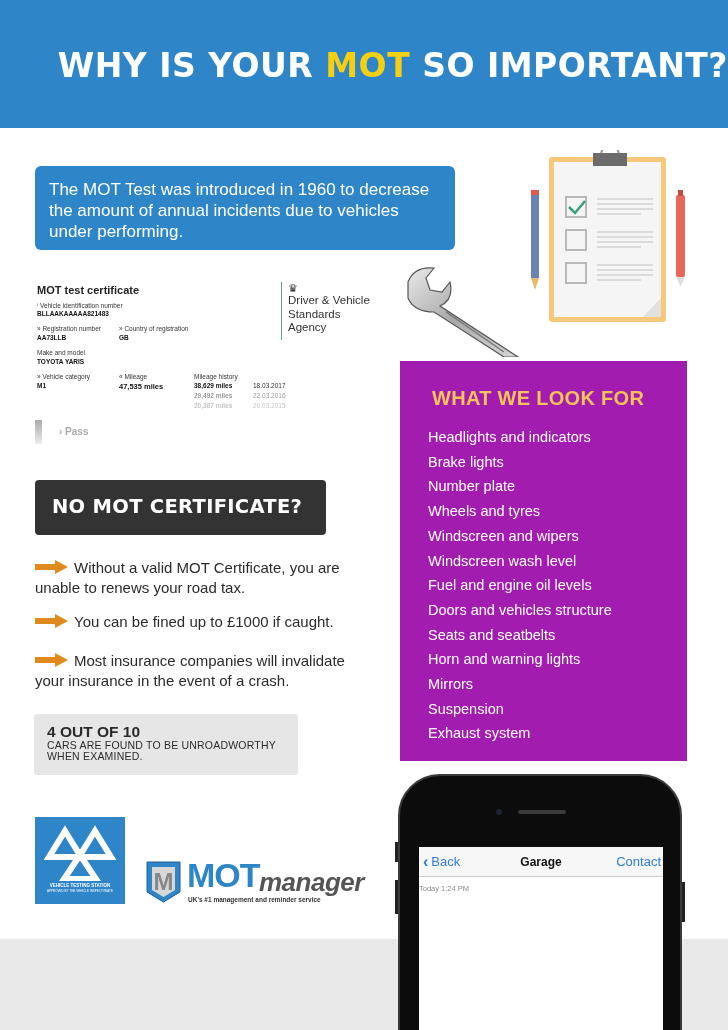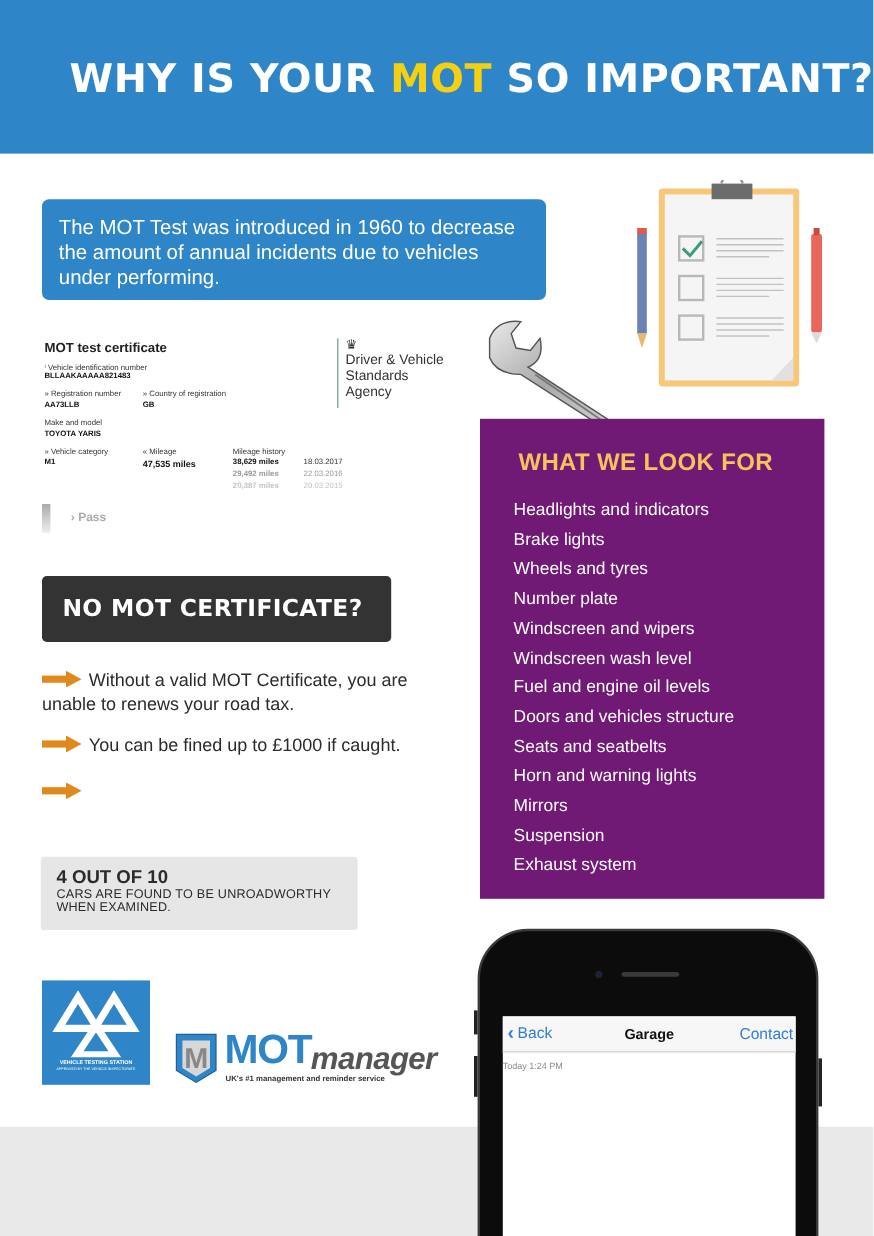--- a/index.html
+++ b/index.html
@@ -22,21 +22,21 @@
   .cert .faded2 { color: #c4c4c4; }
   .dvsa { position: absolute; left: 246px; top: 4px; height: 58px; border-left: 1.5px solid #6a9a8e; padding-left: 6px; }
   .dvsa .crest { font-size: 11px; color: #333; line-height: 12px; }
   .dvsa .name { font-size: 11.5px; line-height: 13.5px; color: #333; }
   .passbar { position: absolute; left: 0; top: 142px; width: 7px; height: 24px; background: linear-gradient(#aaa, #eee); }
   .pass { position: absolute; left: 24px; top: 148px; font-size: 10px; font-weight: bold; color: #aaa; }
 
   .wrench { position: absolute; left: 400px; top: 262px; width: 130px; height: 95px; }
   .clipboard { position: absolute; left: 525px; top: 150px; width: 170px; height: 175px; }
 
-  .look { position: absolute; left: 400px; top: 349px; width: 287px; height: 400px; background: #701a75; }
+  .look { position: absolute; left: 400px; top: 361px; width: 287px; height: 400px; background: #a21caf; }
   .look h2 { position: absolute; left: 32px; top: 26px; color: #f6c25a; font-size: 20px; font-weight: bold; letter-spacing: 0.3px; }
   .look ul { list-style: none; position: absolute; left: 28px; top: 64px; }
   .look li { color: #fff; font-size: 14.5px; line-height: 24.7px; font-weight: 500; }
 
   .nomot { position: absolute; left: 35px; top: 480px; width: 291px; height: 55px; background: #333333; border-radius: 4px;
     color: #fff; font-family: "DejaVu Sans", sans-serif; font-weight: bold; font-size: 19.5px; padding: 15px 0 0 17px; letter-spacing: 0.3px; }
 
   .reason { position: absolute; left: 35px; width: 340px; font-size: 15px; line-height: 20px; color: #2b2b2b; }
   .arrow { display: inline-block; width: 33px; height: 14px; vertical-align: -1px; margin-right: 6px; }
 
@@ -157,22 +157,22 @@
   </defs>
   <path d="M8 20 Q14 4 34 6 L26 16 L30 28 L42 30 L50 20 Q54 38 40 44 L118 95 L104 95 L34 50 Q14 50 8 36 Z" fill="url(#wg)" stroke="#555" stroke-width="1.2"></path>
   <line x1="46" y1="50" x2="104" y2="90" stroke="#777" stroke-width="1.5"></line>
 </svg>
 
 <div class="look">
   <h2>WHAT WE LOOK FOR</h2>
   <ul>
     <li>Headlights and indicators</li>
     <li>Brake lights</li>
+    <li>Number plate</li>
     <li>Wheels and tyres</li>
-    <li>Number plate</li>
     <li>Windscreen and wipers</li>
     <li>Windscreen wash level</li>
     <li>Fuel and engine oil levels</li>
     <li>Doors and vehicles structure</li>
     <li>Seats and seatbelts</li>
     <li>Horn and warning lights</li>
     <li>Mirrors</li>
     <li>Suspension</li>
     <li>Exhaust system</li>
   </ul>
@@ -189,21 +189,21 @@
 <div class="reason" style="top:612px;">
   <svg class="arrow" viewBox="0 0 33 14">
       <rect x="0" y="4" width="22" height="6" fill="#e08a1e"></rect>
       <polygon points="20,0 33,7 20,14" fill="#e08a1e"></polygon>
     </svg><span>You can be fined up to £1000 if caught.</span>
 </div>
 <div class="reason" style="top:651px;">
   <svg class="arrow" viewBox="0 0 33 14">
       <rect x="0" y="4" width="22" height="6" fill="#e08a1e"></rect>
       <polygon points="20,0 33,7 20,14" fill="#e08a1e"></polygon>
-    </svg>
+    </svg><span>Most insurance companies will invalidate your insurance in the event of a crash.</span>
 </div>
 
 <div class="stat">
   <div class="big">4 OUT OF 10</div>
   <div class="small">CARS ARE FOUND TO BE UNROADWORTHY WHEN EXAMINED.</div>
 </div>
 
 <div class="footer"></div>
 
 <div class="vts">

